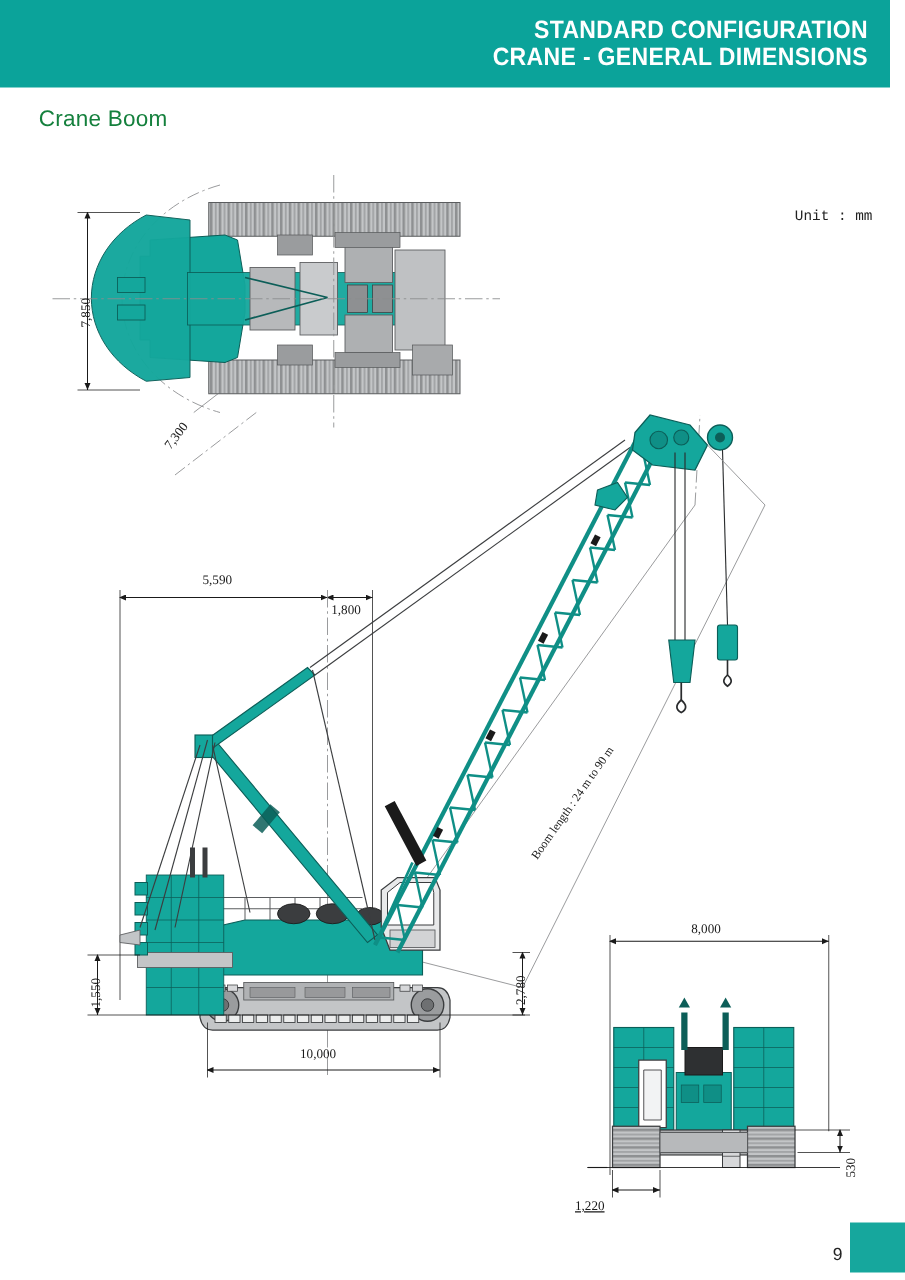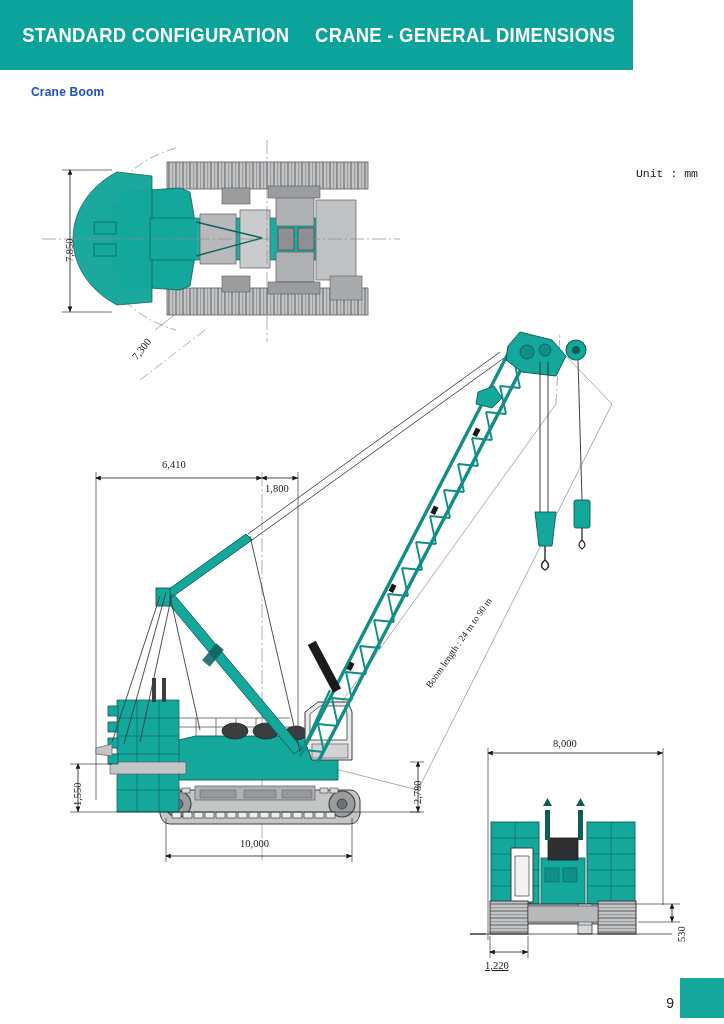--- a/index.html
+++ b/index.html
@@ -7,42 +7,42 @@
   body {
     width:724px; height:1024px;
     background:#ffffff;
     font-family:"Liberation Sans", sans-serif;
     position:relative;
     overflow:hidden;
   }
 
   
   #header-bar{
-    position:absolute; left:0; top:0; width:633px; height:70px;
+    position:absolute; left:0; top:0; width:712px; height:70px;
     background:#0ba39a;
-    display:flex; flex-direction:row;
-    align-items:center; justify-content:center;
+    display:flex; flex-direction:column;
+    align-items:flex-end; justify-content:center;
     padding-right:18px;
   }
   .hdr-line{
     color:#ffffff;
     font-family:"Liberation Sans", sans-serif;
     font-weight:bold;
     font-size:20px;
     line-height:22px;
     letter-spacing:0.3px;
     transform:scaleX(0.92);
     transform-origin:right center;
     white-space:nowrap;
   }
 
   
   #section-title{
     position:absolute; left:31px; top:85px;
-    font-size:12px; font-weight:bold; color:#1d4ed8;
+    font-size:18px; font-weight:normal; color:#15803d;
     letter-spacing:0.2px;
   }
 
   
   #unit-note{
     position:absolute; right:26px; top:123px;
     font-family:Liberation Mono, monospace;
     font-size:11.5px; color:#222;margin-top:44px;
   }
 
@@ -407,25 +407,25 @@
     <line x1="490" y1="952" x2="528" y2="952" stroke="#1a1a1a" stroke-width="0.8" marker-start="url(#arS)" marker-end="url(#ar)"></line>
     <line x1="490" y1="936" x2="490" y2="958" stroke="#1a1a1a" stroke-width="0.6"></line>
     <line x1="528" y1="936" x2="528" y2="958" stroke="#1a1a1a" stroke-width="0.6"></line>
   </g>
 </svg>
 </div>
 
 <div class="dimtxt rot90" style="left:64px; top:262px;">7,850</div>
 <div class="dimtxt" style="left:130px; top:355px; transform:rotate(-52deg); transform-origin:left top;">7,300</div>
 
-<div class="dimtxt" style="left:162px; top:459px;">6,410</div>
+<div class="dimtxt" style="left:162px; top:459px;">5,590</div>
 <div class="dimtxt" style="left:265px; top:459px;margin-top:24px;">1,800</div>
 <div class="dimtxt rot90" style="left:72px; top:806px;">1,550</div>
 <div class="dimtxt" style="left:240px; top:838px;">10,000</div>
 <div class="dimtxt rot90" style="left:412px; top:804px;">2,780</div>
 <div class="dimtxt" style="left:424px; top:684px; transform:rotate(-55deg); transform-origin:left top; font-size:9.5px;">Boom length : 24 m to 90 m</div>
 
 <div class="dimtxt" style="left:553px; top:738px;">8,000</div>
-<div class="dimtxt" style="left:485px; top:960px;text-decoration:underline;">1,220</div>
+<div class="dimtxt" style="left:460px; top:960px;text-decoration:underline;">1,220</div>
 <div class="dimtxt rot90" style="left:676px; top:942px;">530</div>
 
 <div id="page-number">9</div>
 <div id="page-corner-block"></div>
 
 </body></html>

